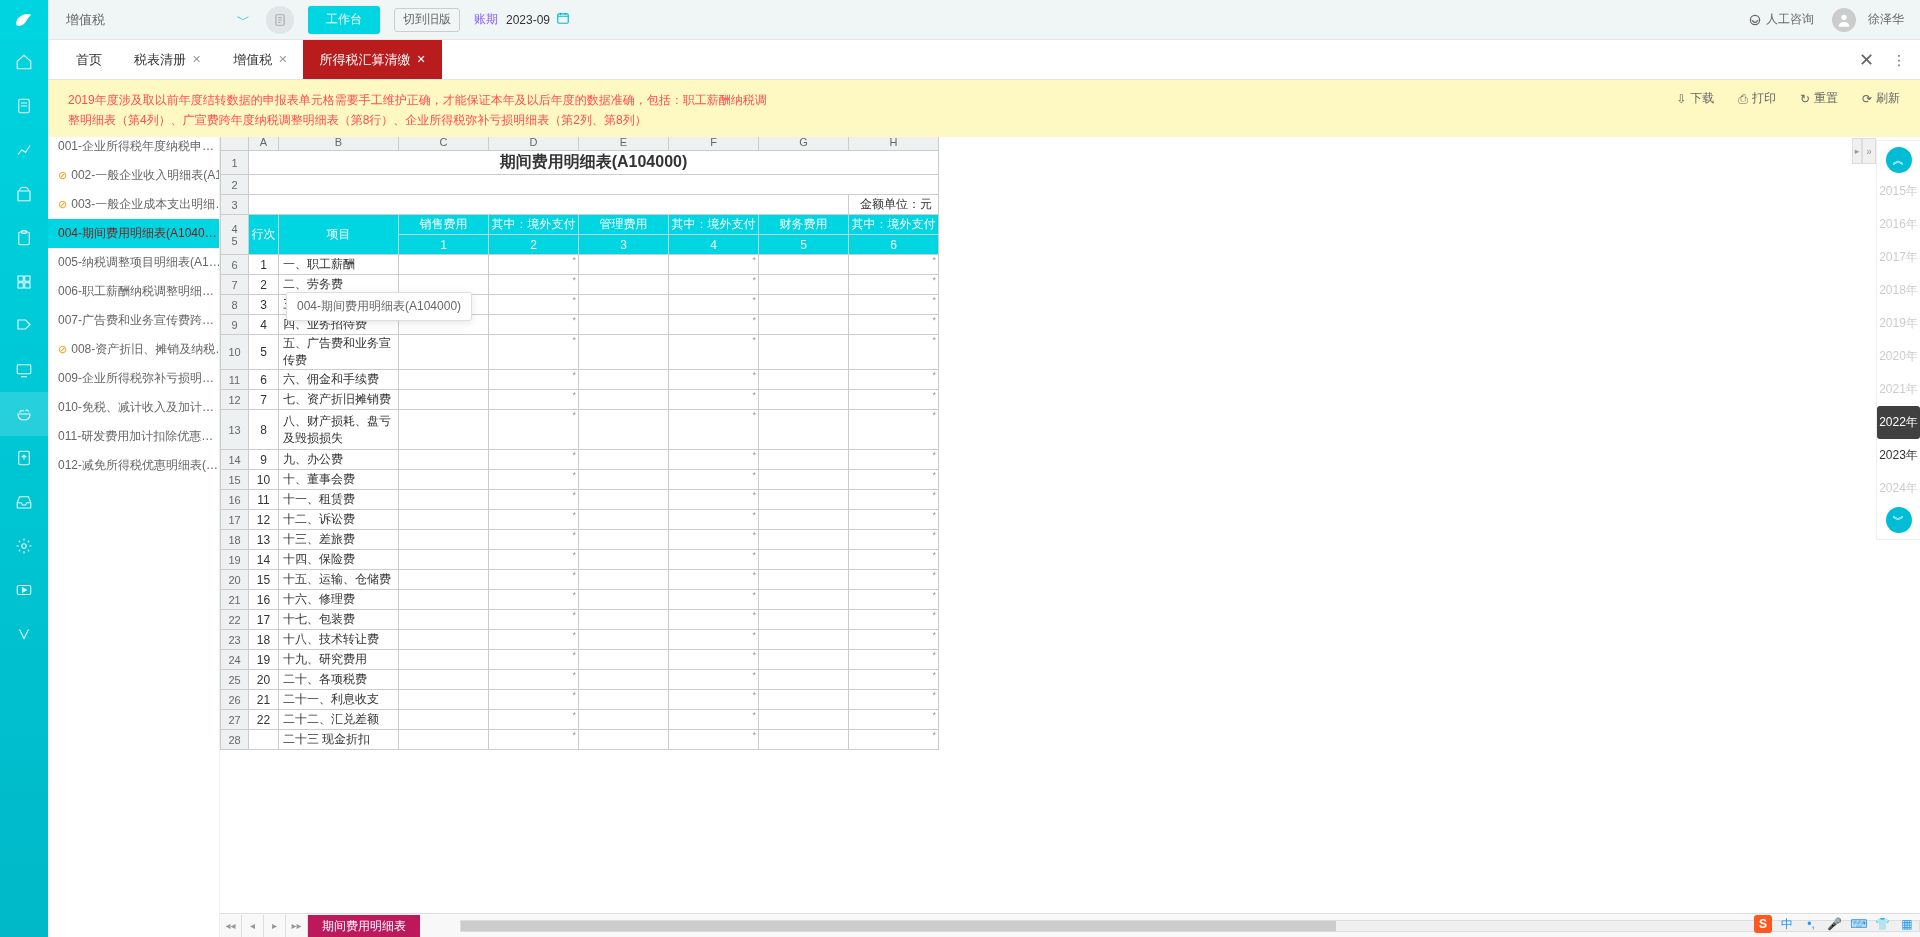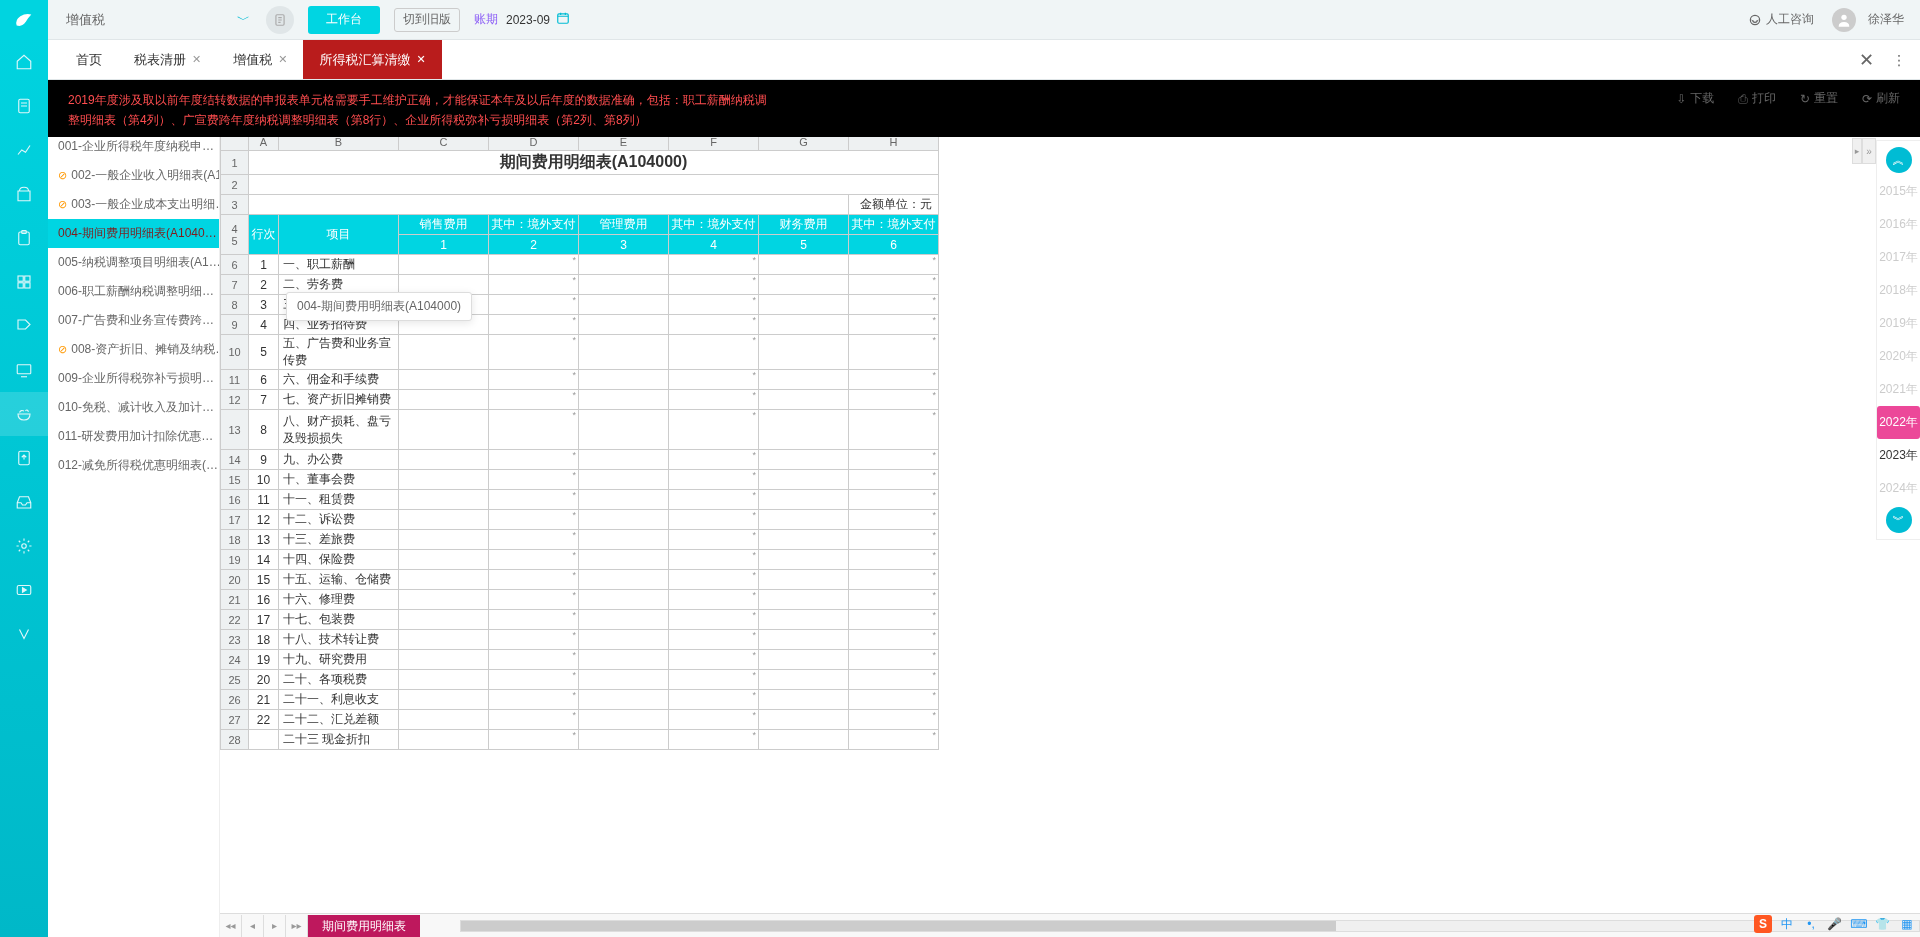--- a/index.html
+++ b/index.html
@@ -38,21 +38,21 @@
 .tab .close { margin-left: 6px; color: #999; font-size: 11px; }
 .tab.active { background: #b91c1c; color: #fff; }
 .tab.active .close { color: #fff; }
 .tabbar-right { margin-left: auto; display: flex; align-items: center; padding-right: 14px; gap: 18px; }
 .tb-close { color: #666; font-size: 18px; cursor: pointer; }
 
 
 .content { flex: 1; display: flex; overflow: hidden; position: relative; }
 
 
-.notice-wrap { position: absolute; left: 0; right: 0; top: 0; padding: 10px 20px 6px 20px; display: flex; align-items: flex-start; z-index: 2; background: #000000; justify-content: flex-end; }
+.notice-wrap { position: absolute; left: 0; right: 0; top: 0; padding: 10px 20px 6px 20px; display: flex; align-items: flex-start; z-index: 2; background: #fef9c3; justify-content: flex-end; }
 .notice { color: #ff4d4f; font-size: 12px; line-height: 1.7; max-width: 700px; }
 .tools { margin-left: auto; display: flex; gap: 24px; color: #666; font-size: 12px; }
 .tools span { cursor: pointer; display: flex; align-items: center; gap: 4px; }
 
 
 .doclist { width: 172px; border-right: 1px solid #eee; padding-top: 52px; overflow: hidden; position: relative; }
 .doclist-item { padding: 6px 8px 6px 10px; font-size: 12px; color: #666; cursor: pointer; white-space: nowrap; overflow: hidden; text-overflow: ellipsis; display: flex; align-items: center; gap: 4px; }
 .doclist-item.active { background: #00d5e2; color: #7f1d1d; }
 .doclist-item .warn { color: #ff9800; font-size: 11px; }
 .doclist-collapse { position: absolute; right: -1px; top: 300px; width: 12px; height: 40px; border: 1px solid #ddd; background: #fff; display: flex; align-items: center; justify-content: center; color: #999; font-size: 10px; cursor: pointer; border-radius: 3px 0 0 3px;}
@@ -87,21 +87,21 @@
 .sheet-tab { padding: 0 14px; background: #be185d; color: #fff; height: 22px; line-height: 22px; font-size: 12px; }
 .sheet-hscroll { flex: 1; margin-left: 40px; height: 14px; display: flex; align-items: center; }
 .sheet-hscroll .track { flex: 1; height: 12px; background: #f0f0f0; border: 1px solid #ddd; position: relative; }
 .sheet-hscroll .thumb { position: absolute; left: 0; top: 0; width: 60%; height: 100%; background: #ccc; }
 
 
 .year-rail { position: fixed; right: 0; top: 140px; width: 44px; background: #fff; border: 1px solid #eee; border-right: none; display: flex; flex-direction: column; align-items: center; padding: 4px 0; }
 .year-btn { width: 26px; height: 26px; border-radius: 50%; background: #00bcd4; color: #fff; display: flex; align-items: center; justify-content: center; font-size: 12px; margin: 2px 0; cursor: pointer; }
 .year-item { padding: 8px 0; font-size: 12px; color: #ccc; cursor: pointer; }
 .year-item.enabled { color: #333; }
-.year-item.active { background: #ec4899; color: #fff; width: 100%; text-align: center; border-radius: 3px; }
+.year-item.active { background: #404040; color: #fff; width: 100%; text-align: center; border-radius: 3px; }
 
 
 .edge-expand { position: fixed; right: 44px; top: 138px; width: 14px; height: 26px; background: #f0f0f0; border: 1px solid #ddd; display: flex; align-items: center; justify-content: center; color: #999; font-size: 10px; cursor: pointer; }
 .edge-expand2 { position: fixed; right: 58px; top: 138px; width: 10px; height: 26px; background: #f0f0f0; border: 1px solid #ddd; display: flex; align-items: center; justify-content: center; color: #999; font-size: 9px; cursor: pointer; }
 
 
 .ime { position: fixed; right: 4px; bottom: 4px; display: flex; gap: 6px; align-items: center; }
 .ime span { width: 18px; height: 18px; display: flex; align-items: center; justify-content: center; font-size: 12px; }
 .ime .s { background: #ff5722; color: #fff; border-radius: 3px; font-weight: bold;}
 .ime .b { color: #2196f3; }

